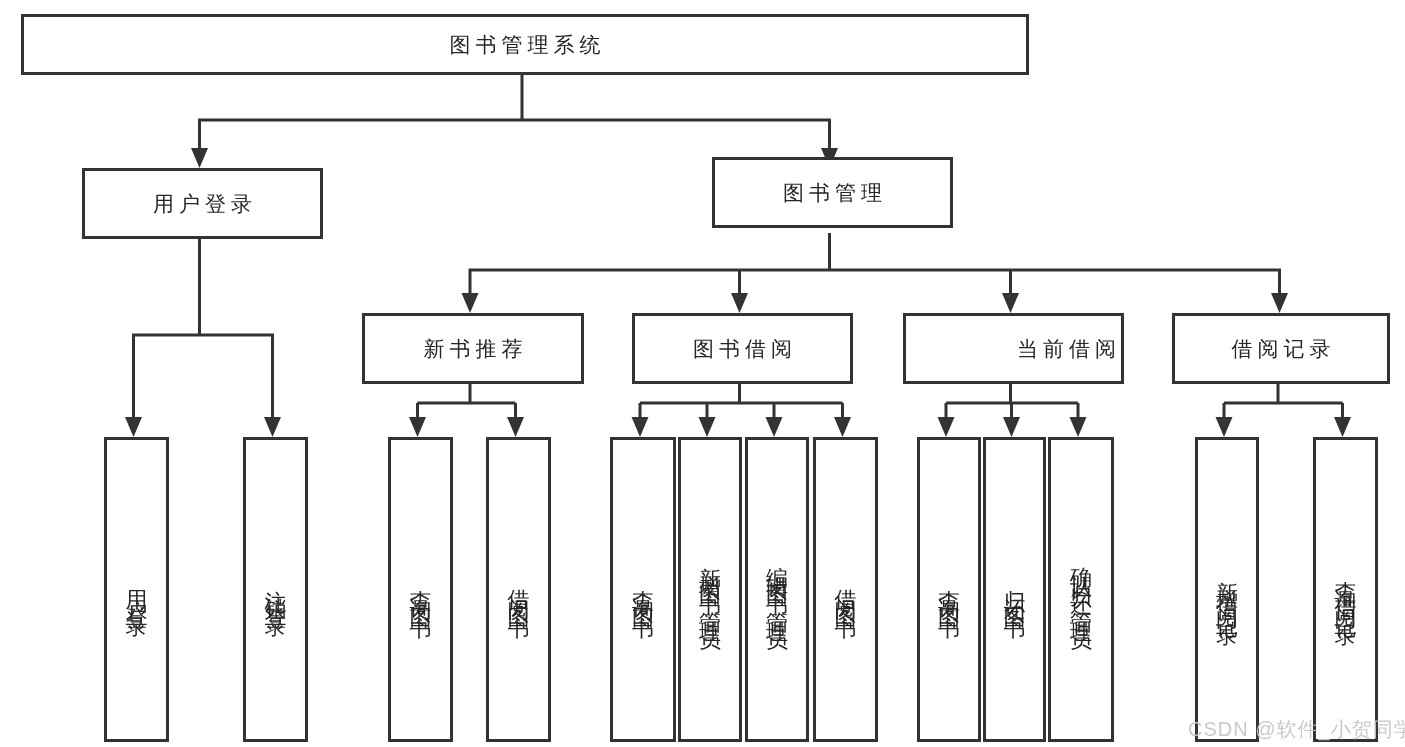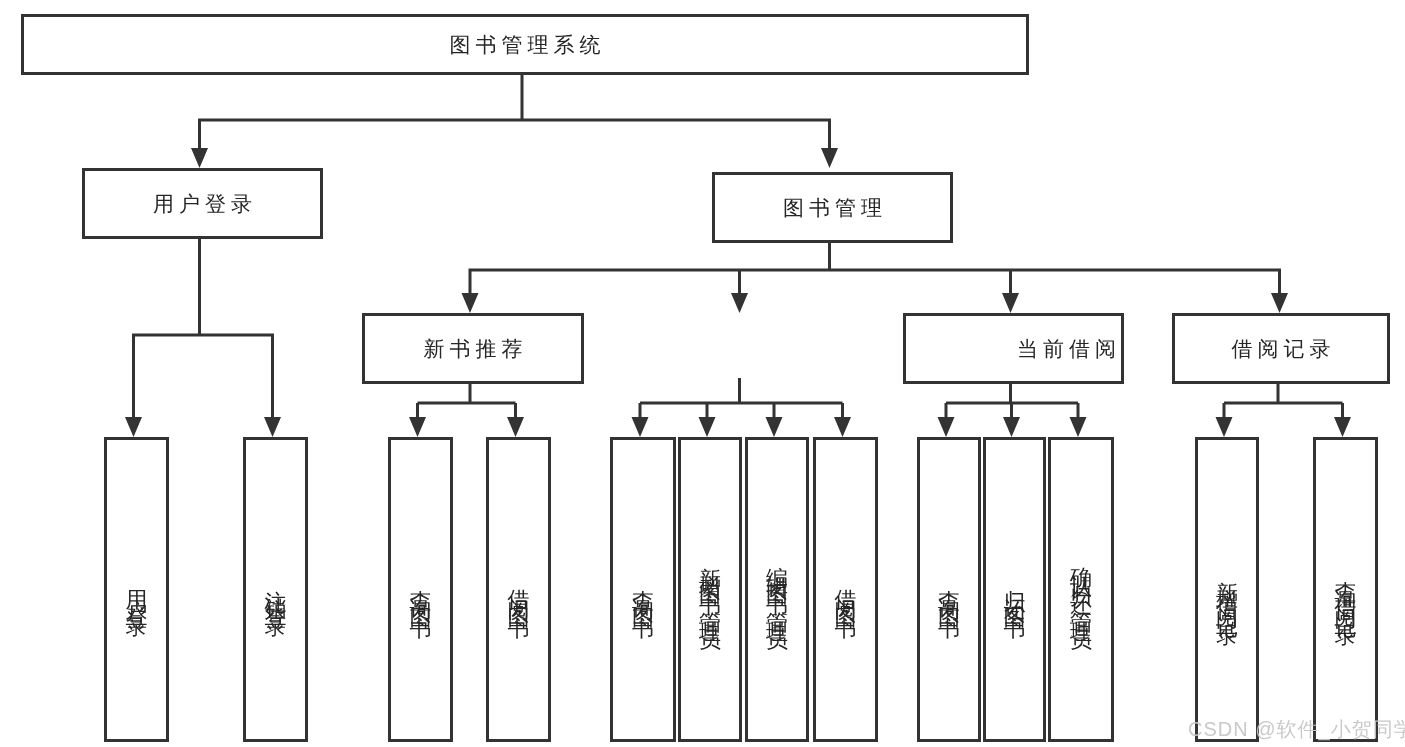--- a/index.html
+++ b/index.html
@@ -17,21 +17,21 @@
     color:#262626;
   }
   .hbox span { font-size:21px; letter-spacing:5px; padding-left:5px; white-space:nowrap; }
   .leaf span {
     writing-mode:vertical-lr; text-orientation:mixed;
     font-size:22px; letter-spacing:9px; line-height:1; white-space:nowrap;
   }
   
   #n-root { left:21px;  top:14px;  width:1002px; height:55px; }
   #n-l2a  { left:82px;  top:168px; width:235px; height:65px; }
-  #n-l2b  { left:712px; top:172px; width:235px; height:65px; }
+  #n-l2b  { left:712px; top:157px; width:235px; height:65px; }
   #n-l3a  { left:362px;  top:313px; width:216px; height:65px;font-family:Liberation Serif, serif; }
   #n-l3b  { left:632px;  top:313px; width:215px; height:65px; }
   #n-l3c  { left:903px;  top:313px; width:215px; height:65px;justify-content:flex-end; }
   #n-l3d  { left:1172px; top:313px; width:212px; height:65px; }
   .leaf { top:437px; height:299px; }
   #f1  { left:104px;  width:59px; }
   #f2  { left:243px;  width:59px; }
   #f3  { left:388px;  width:59px; }
   #f4  { left:486px;  width:59px; }
   #f5  { left:610px;  width:60px; }
@@ -117,20 +117,23 @@
   <div class="node hbox" id="n-l2a">
     <span>用户登录</span>
   </div>
   <div class="node hbox" id="n-l2b">
     <span>图书管理</span>
   </div>
 
   <div class="node hbox" id="n-l3a">
     <span>新书推荐</span>
   </div>
+  <div class="node hbox" id="n-l3b">
+    <span>图书借阅</span>
+  </div>
   <div class="node hbox" id="n-l3c">
     <span>当前借阅</span>
   </div>
   <div class="node hbox" id="n-l3d">
     <span>借阅记录</span>
   </div>
 
   <div class="node leaf" id="f1">
     <span>用户登录</span>
   </div>

